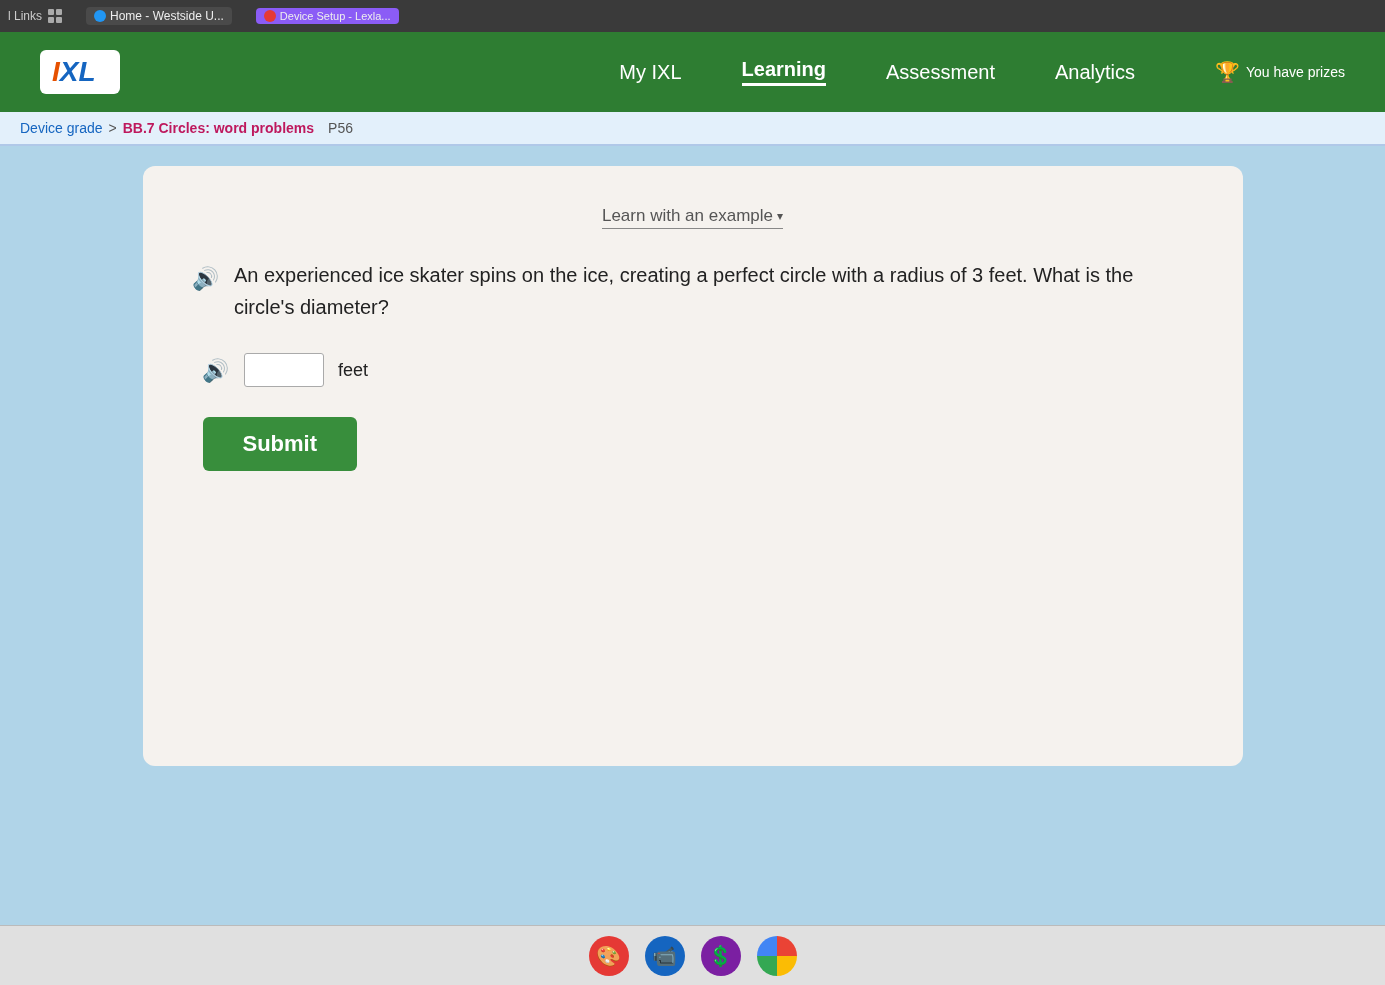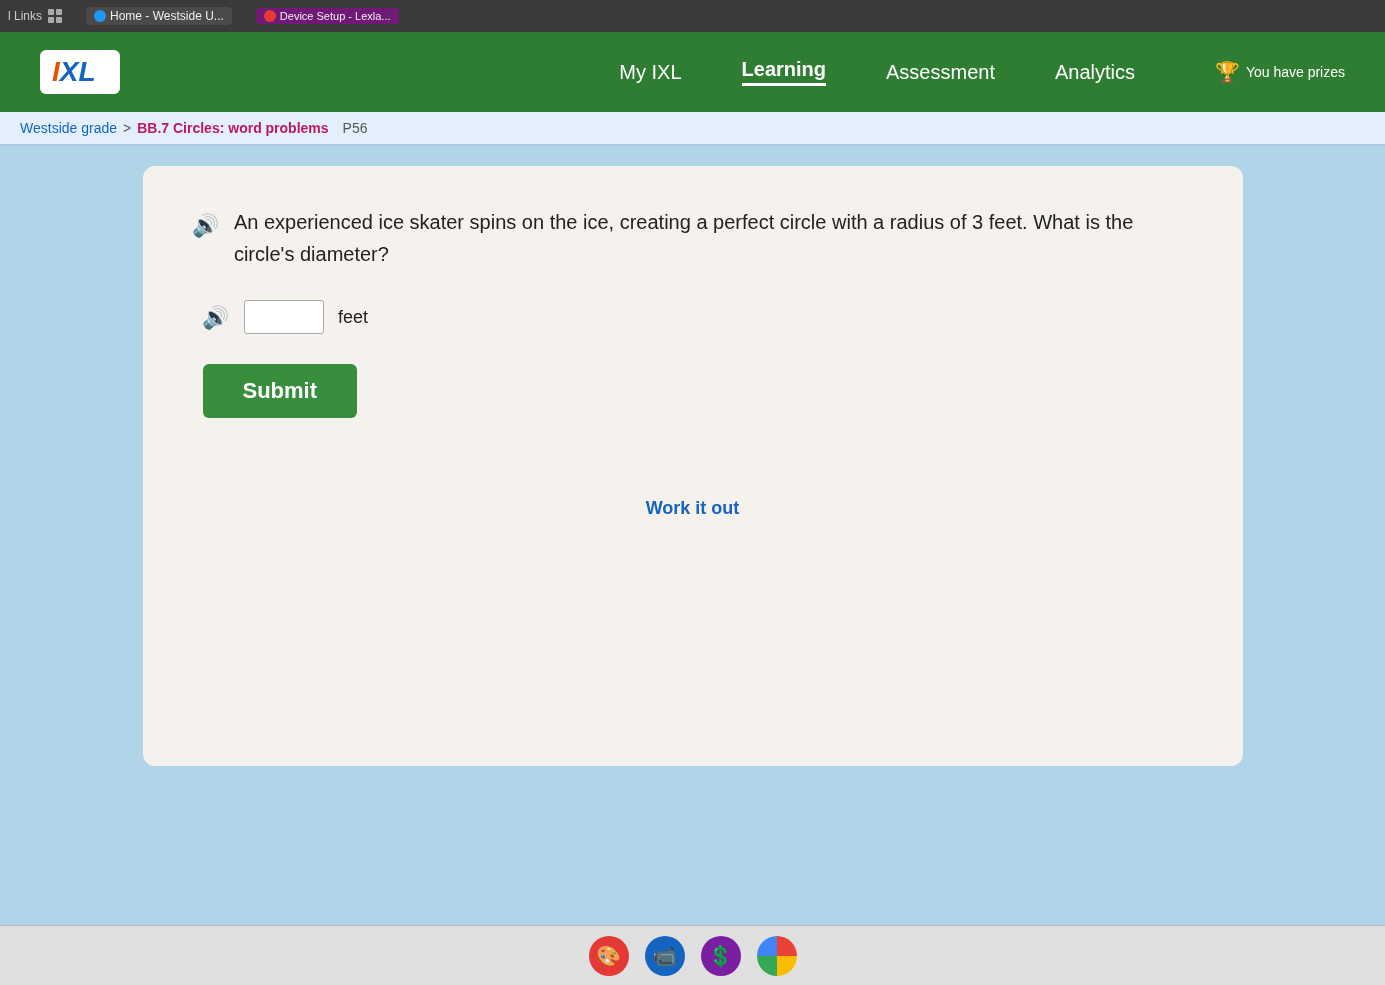--- a/index.html
+++ b/index.html
@@ -15,21 +15,21 @@
       gap: 24px;
     }
     .tab-bar-item {
       display: flex; align-items: center; gap: 6px;
       color: #ccc; font-size: 12px;
     }
     .tab-icon-grid { display: grid; grid-template-columns: 1fr 1fr; gap: 2px; width: 14px; height: 14px; }
     .tab-icon-grid span { background: #aaa; border-radius: 1px; }
     .tab-home { background: #4a4a4a; border-radius: 4px; padding: 2px 8px; color: #eee; font-size: 12px; display: flex; align-items: center; gap: 4px; }
     .tab-home .favicon { width: 12px; height: 12px; background: #2196f3; border-radius: 50%; }
-    .tab-device { background: #701a75; border-radius: 4px; padding: 2px 8px; color: #eee; font-size: 11px; display: flex; align-items: center; gap: 4px; }
+    .tab-device { background: #8b5cf6; border-radius: 4px; padding: 2px 8px; color: #eee; font-size: 11px; display: flex; align-items: center; gap: 4px; }
     .tab-device .favicon { width: 12px; height: 12px; background: #e53935; border-radius: 50%; }
 
     
     .top-nav {
       background: #2e7d32;
       height: 80px;
       display: flex;
       align-items: center;
       padding: 0 40px;
       gap: 60px;
@@ -201,45 +201,50 @@
     <span class="nav-link">Assessment</span>
     <span class="nav-link">Analytics</span>
   </div>
   <div class="prizes-btn">
     <span class="trophy-icon">🏆</span>
     <span>You have prizes</span>
   </div>
 </div>
 
 <div class="breadcrumb-bar">
-  <span class="nav-link" style="font-size:14px;color:#1565c0;">Westside grade</span>
+  <span class="nav-link" style="font-size:14px;color:#1565c0;">Device grade</span>
   <span class="breadcrumb-sep">&gt;</span>
   <span class="breadcrumb-current">BB.7 Circles: word problems</span>
   <span class="breadcrumb-code">P56</span>
 </div>
 
 <div class="main-content">
   <div class="question-card">
 
+    <div class="learn-example">
+      <a href="#">
+        <span>Learn with an example</span>
+        <span class="chevron">▾</span>
+      </a>
+    </div>
 
     <div class="question-body">
       <span class="sound-icon">🔊</span>
       <span>An experienced ice skater spins on the ice, creating a perfect circle with a radius of 3 feet. What is the circle's diameter?</span>
     </div>
 
     <div class="answer-row">
       <span class="sound-icon">🔊</span>
       <input class="answer-input" type="text" style="">
       <span class="answer-unit">feet</span>
     </div>
 
     <button class="submit-btn">Submit</button>
 
     <div class="bottom-section">
-      <div class="work-it-out">Work it out</div>
     </div>
 
   </div>
 </div>
 
 <div class="taskbar">
   <div class="taskbar-icon paint">🎨</div>
   <div class="taskbar-icon meet">📹</div>
   <div class="taskbar-icon chromebook">💲</div>
   <div class="taskbar-icon" style="background: conic-gradient(#ea4335 0deg 90deg, #fbbc04 90deg 180deg, #34a853 180deg 270deg, #4285f4 270deg 360deg);"></div>

